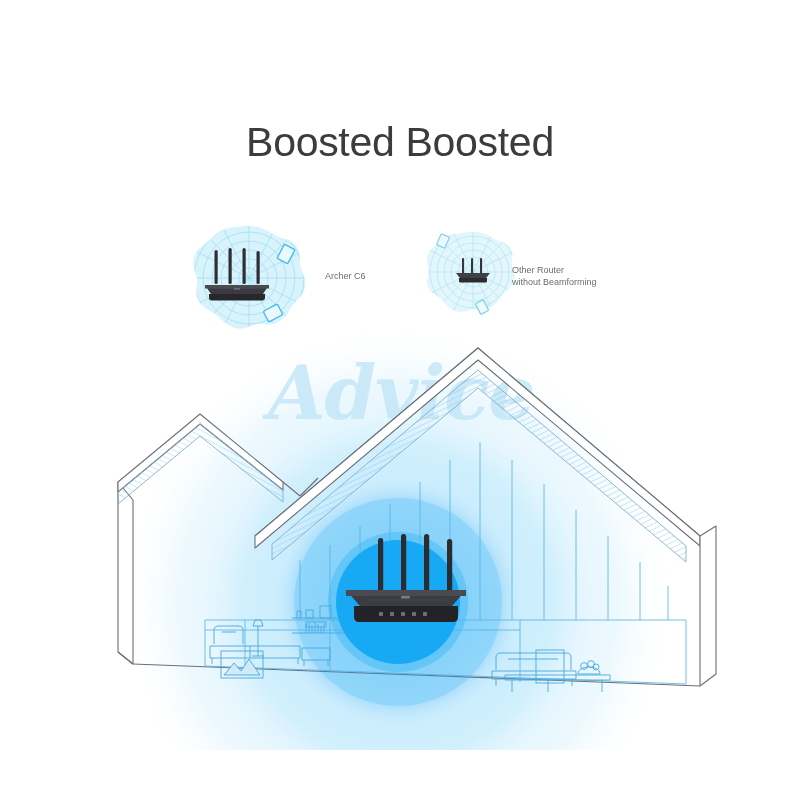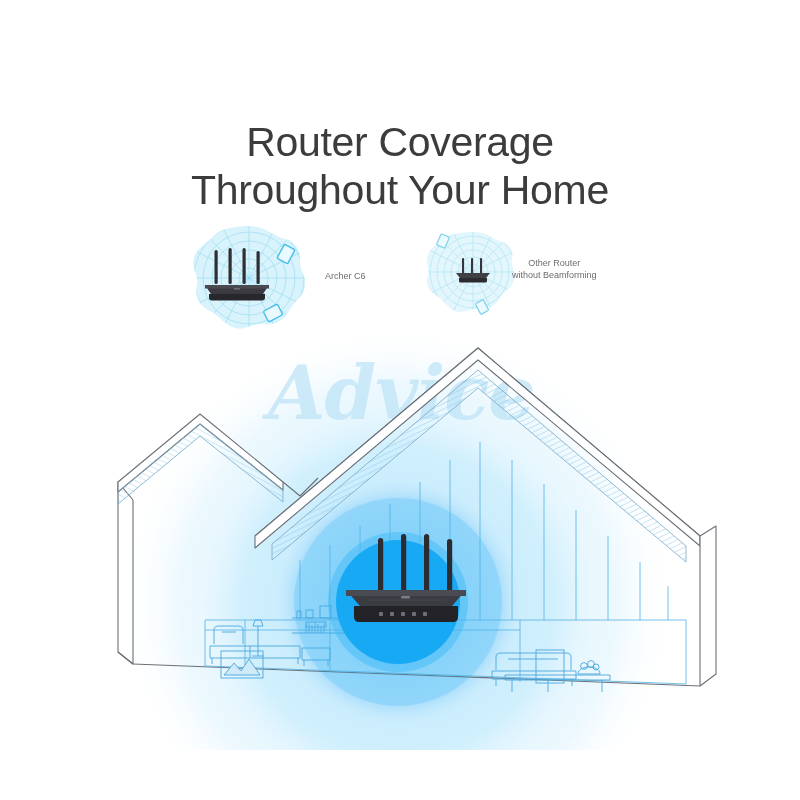--- a/index.html
+++ b/index.html
@@ -22,41 +22,40 @@
   
   .compare{position:absolute;left:0;top:222px;width:800px;height:120px;}
   .cmp-item{position:absolute;top:0;height:120px;}
   .cmp-left{left:185px;width:230px;text-decoration:underline;}
   .cmp-right{left:420px;width:250px;}
   .cmp-label{
     position:absolute;color:#6d6d6d;font-size:9px;line-height:12px;
     white-space:pre-line;font-weight:400;
   }
   .cmp-left .cmp-label{left:140px;top:48px;}
-  .cmp-right .cmp-label{left:92px;top:35px;text-align:center;}
+  .cmp-right .cmp-label{left:92px;top:42px;}
   .cmp-svg{position:absolute;left:0;top:0;}
 
   
   .scene{position:absolute;left:0;top:330px;width:800px;height:420px;}
   .scene svg{position:absolute;left:0;top:0;}
   .watermark{
     position:absolute;left:268px;top:26px;
     font-size:74px;line-height:74px;color:#bfe4f7;
     font-family:"DejaVu Serif",serif;font-style:italic;font-weight:700;
     letter-spacing:-1px;opacity:.75;user-select:none;
   }
 </style>
 </head>
 <body>
 
 <div id="stage">
 
   <div class="heading">
-    <span>Router Coverage</span>
-    <span class="l2">Throughout Your Home</span>
+    <span>Boosted Boosted</span>
   </div>
 
   <div class="compare">
 
     <div class="cmp-item cmp-left">
       <svg class="cmp-svg" width="130" height="120" viewBox="0 0 130 120">
         <defs>
           <clipPath id="blobL">
             <path d="M64 4 C80 4 88 14 97 16 C108 18 116 26 115 38
                      C114 48 122 54 120 65 C118 76 108 80 104 89

